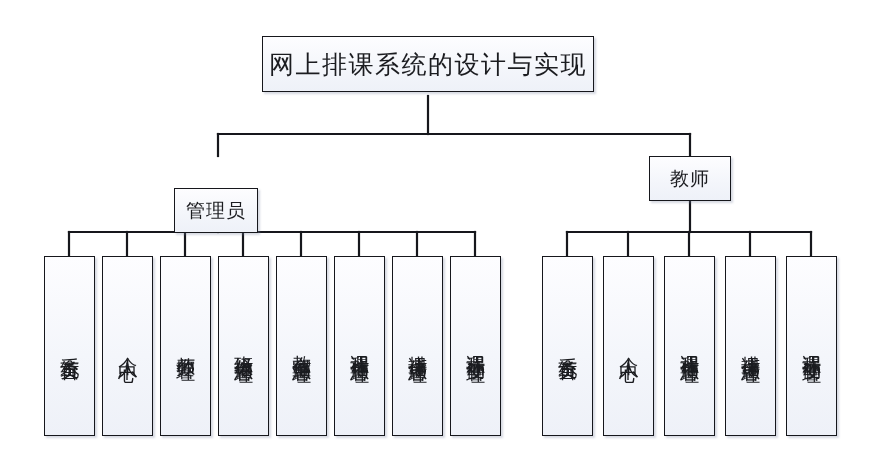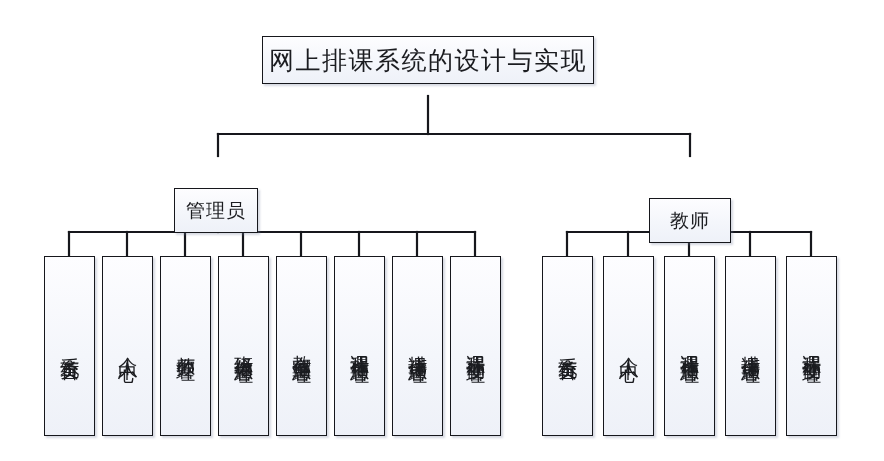--- a/index.html
+++ b/index.html
@@ -33,32 +33,32 @@
     box-shadow: 1.5px 1.5px 2px rgba(120,130,160,0.30);
     display: flex;
     align-items: center;
     justify-content: center;
     color: #1b1c20;
   }
   .node-root {
     left: 262px;
     top: 36px;
     width: 332px;
-    height: 48px;
+    height: 56px;
     font-size: 25px;
     letter-spacing: 1.5px;
   }
   .node-branch {
     width: 84px;
     height: 45px;
     font-size: 19px;
     letter-spacing: 1px;
   }
   .node-branch.admin { left: 174px; top: 156px; margin-top: 32px; }
-  .node-branch.teacher { left: 649px; top: 156px; width: 82px; margin-top: 42px; }
+  .node-branch.teacher { left: 649px; top: 156px; width: 82px; }
 
   .node-leaf {
     top: 256px;
     height: 180px;
     width: 51px;
   }
   .leaf-text {
     writing-mode: vertical-rl;
     text-orientation: upright;
     font-size: 19px;

